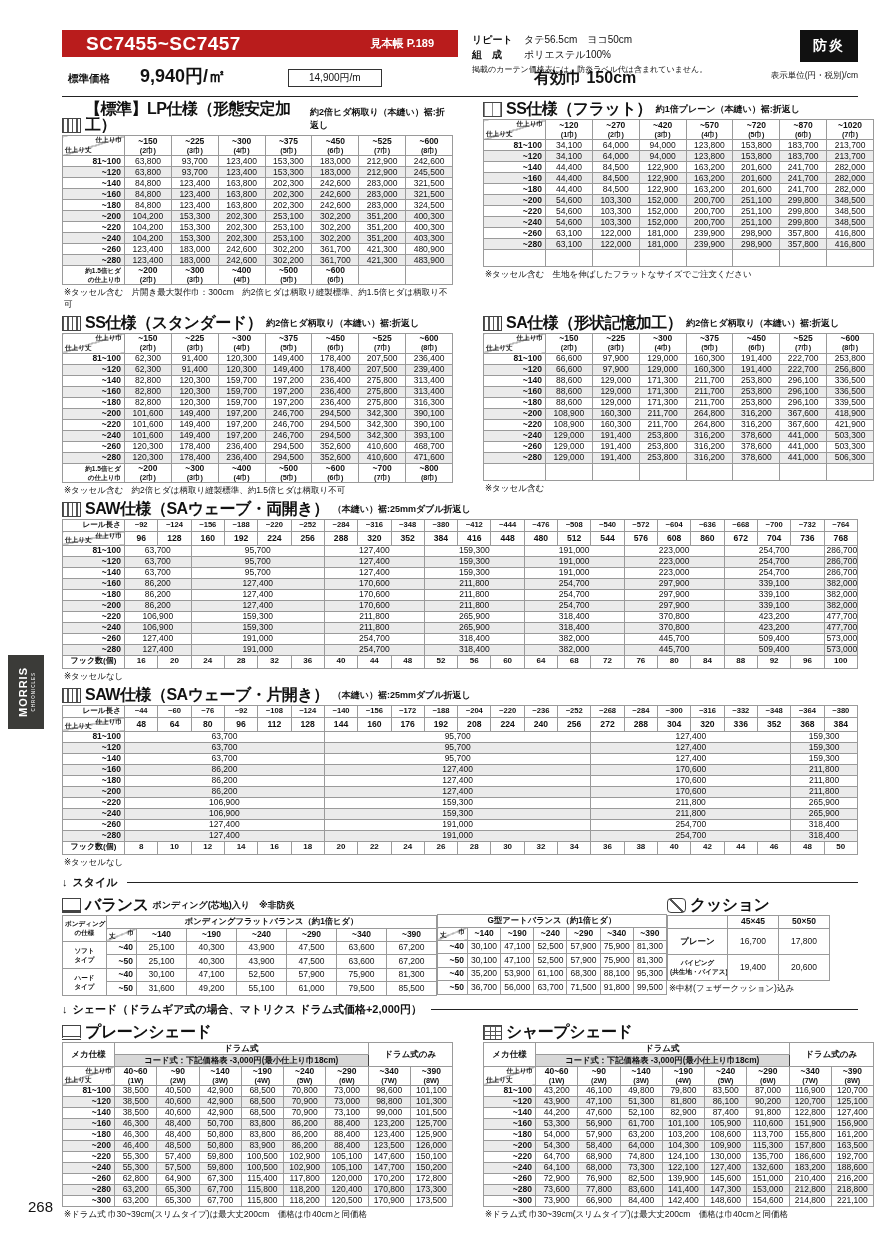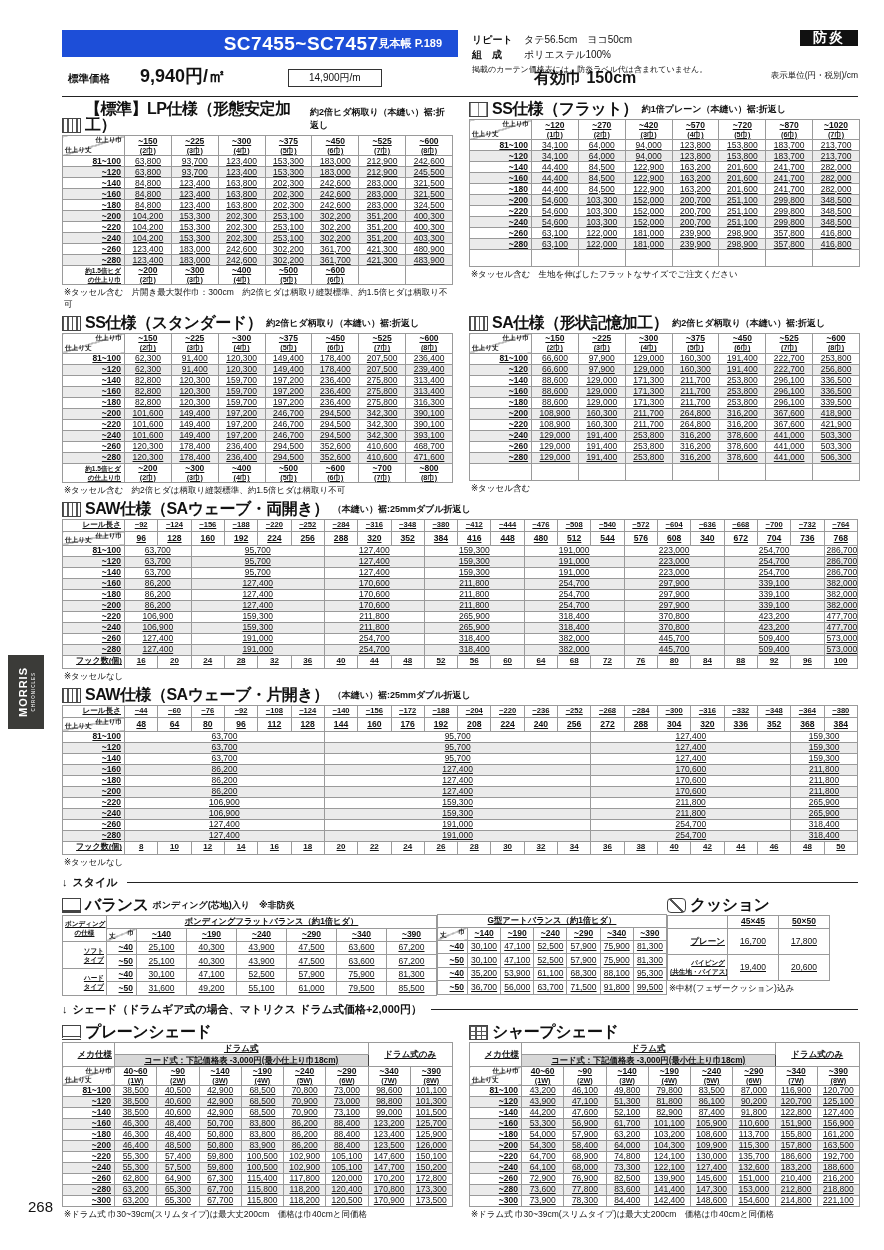--- a/index.html
+++ b/index.html
@@ -1,27 +1,27 @@
 <!DOCTYPE html>
 <html><head>
 <meta charset="utf-8">
 <style>
   html,body{margin:0;padding:0;}
   body{width:884px;height:1250px;position:relative;background:#fff;color:#111;
        font-family:"Liberation Sans","DejaVu Sans",sans-serif;overflow:hidden;}
   .main{position:absolute;left:62px;top:30px;width:796px;}
   
   .hdr{position:relative;height:66px;border-bottom:1.5px solid #222;}
-  .hdr-bar{position:absolute;left:0;top:0;width:396px;height:27px;background:#1d4ed8;color:#fff;
-           display:flex;align-items:center;justify-content:flex-end;padding:0 16px;box-sizing:border-box;}
+  .hdr-bar{position:absolute;left:0;top:0;width:396px;height:27px;background:#b91c1c;color:#fff;
+           display:flex;align-items:center;justify-content:space-between;padding:0 24px;box-sizing:border-box;}
   .hdr-code{font-size:19px;font-weight:bold;letter-spacing:.5px;}
   .hdr-book{font-size:11px;font-weight:bold;}
   .hdr-info{position:absolute;left:410px;top:2px;font-size:10px;line-height:15px;}
   .hdr-info .lbl{display:inline-block;width:52px;font-weight:bold;}
-  .fireproof{position:absolute;right:0;top:0;width:58px;height:16px;background:#111;color:#fff;
+  .fireproof{position:absolute;right:0;top:0;width:58px;height:32px;background:#111;color:#fff;
              font-size:14px;font-weight:bold;display:flex;align-items:center;justify-content:center;letter-spacing:2px;}
   .plabel{position:absolute;left:6px;top:42px;font-size:10.5px;font-weight:bold;}
   .psqm{position:absolute;left:78px;top:34px;font-size:18px;font-weight:bold;}
   .pmbox{position:absolute;left:226px;top:39px;border:1px solid #333;font-size:10px;padding:1px 20px;}
   .pwidth{position:absolute;left:472px;top:38px;font-size:16px;font-weight:bold;}
   .caution2{position:absolute;left:410px;top:34px;font-size:8px;}
   .unit{position:absolute;right:0;top:40px;font-size:8.5px;}
   
   .sec{display:flex;align-items:center;gap:5px;margin:6px 0 3px 0;font-size:11px;font-weight:bold;}
   .sec-line{flex:1;border-top:1.5px solid #222;margin-left:4px;}
@@ -31,28 +31,28 @@
   .icon{width:19px;height:15px;border:1.5px solid #444;display:inline-block;box-sizing:border-box;background:#fff;flex:none;}
   .stripes{background:repeating-linear-gradient(90deg,#555 0 1.5px,transparent 1.5px 4.5px);}
   .flaticon{background:repeating-linear-gradient(90deg,#888 0 1px,transparent 1px 8px);}
   .hline{border-bottom:4px double #444;}
   .gridicon{background:repeating-linear-gradient(180deg,#555 0 1.2px,transparent 1.2px 4.5px),
             repeating-linear-gradient(90deg,#555 0 1.2px,transparent 1.2px 5.5px);}
   .cushicon{border-radius:4px;background:linear-gradient(45deg,transparent 46%,#555 46% 54%,transparent 54%);}
   .balicon{border-bottom:3px solid #444;}
   .note{font-size:8.5px;margin:2px 0 0 2px;}
   
-  table.grid{border-collapse:collapse;width:100%;table-layout:fixed;border:1.5px solid #3d3d3d;text-decoration:underline;}
+  table.grid{border-collapse:collapse;width:100%;table-layout:fixed;border:1.5px solid #3d3d3d;}
   .grid td{border:1px solid #9a9a9a;padding:0 2px;text-align:center;height:11px;line-height:1.05;
            font-size:8.5px;overflow:hidden;white-space:nowrap;box-sizing:border-box;}
   .grid thead td{font-weight:bold;}
   .grid tfoot td{font-weight:bold;height:17px;}
   .grid .t2{font-size:7.3px;}
   td.rl{text-align:right;font-weight:bold;padding-right:3px;}
-  td.rlc{text-align:right;font-weight:bold;}
+  td.rlc{text-align:center;font-weight:bold;}
   td.sm{font-size:7.6px;}
   td.vsm .t1,td.vsm .t2{font-size:6.6px;line-height:1.05;}
   td.diag{position:relative;padding:0;
     background-image:linear-gradient(to bottom right,transparent calc(50% - .6px),#999 calc(50% - .6px),#999 calc(50% + .6px),transparent calc(50% + .6px));}
   td.diag .t1{position:absolute;top:1px;right:2px;font-size:6.6px;font-weight:bold;}
   td.diag .t2{position:absolute;bottom:1px;left:2px;font-size:6.6px;font-weight:bold;}
   td.band{font-size:8.3px;}
   td.band.gray{background:#d8d8d8;margin-top:46px;}
   table.stripe tbody tr:nth-child(even) td{background:#ebebeb;}
   .spec thead td{height:20px;}
@@ -64,21 +64,21 @@
   .shade-t thead tr:nth-child(2) td{height:12px;}
   .shade-t thead tr:nth-child(3) td{height:19px;}
   .shade-t thead tr:nth-child(3) td:nth-child(8),.shade-t tbody td:nth-child(8),
   .shade-t thead tr:nth-child(1) td:nth-child(3){border-left:1.5px solid #444;}
   .bal tbody td{height:13.5px;}
   .bal thead tr:nth-child(1) td{height:13px;}
   .bal thead tr:nth-child(2) td{height:13px;}
   .cush thead td{height:13px;}
   .cush tbody td{height:26px;}
   
-  .row2{display:flex;gap:16px;}
+  .row2{display:flex;gap:30px;}
   .half{width:391px;flex:none;}
   .full{width:796px;}
   .stylerow{display:flex;align-items:flex-start;}
   .balflat{width:375px;flex:none;}
   .balg{width:230px;flex:none;margin-top:21px;}
   .cushblock{width:163px;flex:none;}
   
   .side-tab{position:absolute;left:8px;top:655px;width:36px;height:74px;background:#3b3b38;color:#fff;
             display:flex;align-items:center;justify-content:center;gap:2px;}
   .side-tab .v1{writing-mode:vertical-rl;transform:rotate(180deg);font-size:11px;font-weight:bold;letter-spacing:1px;}
@@ -724,21 +724,21 @@
             <td>320</td>
             <td>352</td>
             <td>384</td>
             <td>416</td>
             <td>448</td>
             <td>480</td>
             <td>512</td>
             <td>544</td>
             <td>576</td>
             <td>608</td>
-            <td>340</td>
+            <td>860</td>
             <td>672</td>
             <td>704</td>
             <td>736</td>
             <td>768</td>
           </tr>
         </thead>
         <tbody>
           <tr>
             <td class="rl"><span class="t1">81~100</span></td>
             <td colspan="2"><span class="t1">63,700</span></td>
@@ -1513,21 +1513,21 @@
               <td>83,600</td>
               <td>141,400</td>
               <td>147,300</td>
               <td>153,000</td>
               <td>212,800</td>
               <td>218,800</td>
             </tr>
             <tr>
               <td class="rl"><span class="t1">~300</span></td>
               <td>73,900</td>
-              <td>78,300</td>
+              <td>66,900</td>
               <td>84,400</td>
               <td>142,400</td>
               <td>148,600</td>
               <td>154,600</td>
               <td>214,800</td>
               <td>221,100</td>
             </tr>
           </tbody>
         </table>
       <div class="note">※ドラム式 巾30~39cm(スリムタイプ)は最大丈200cm　価格は巾40cmと同価格</div>

